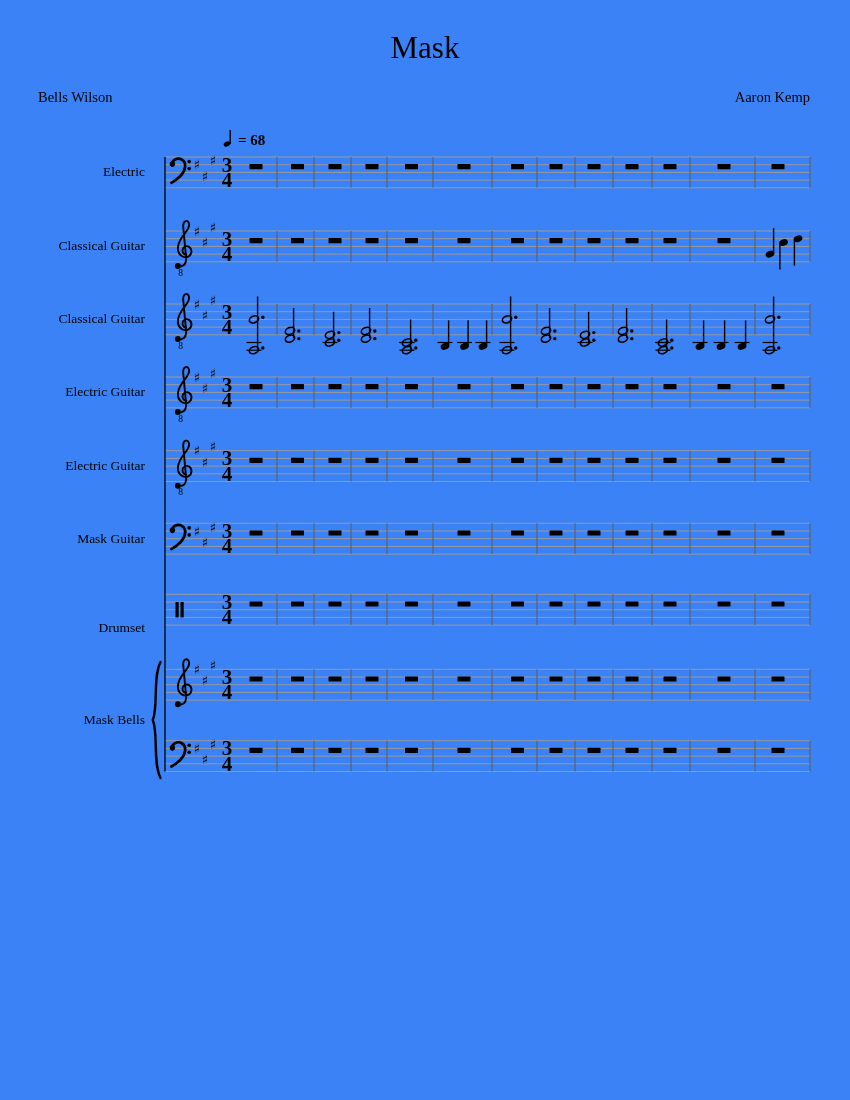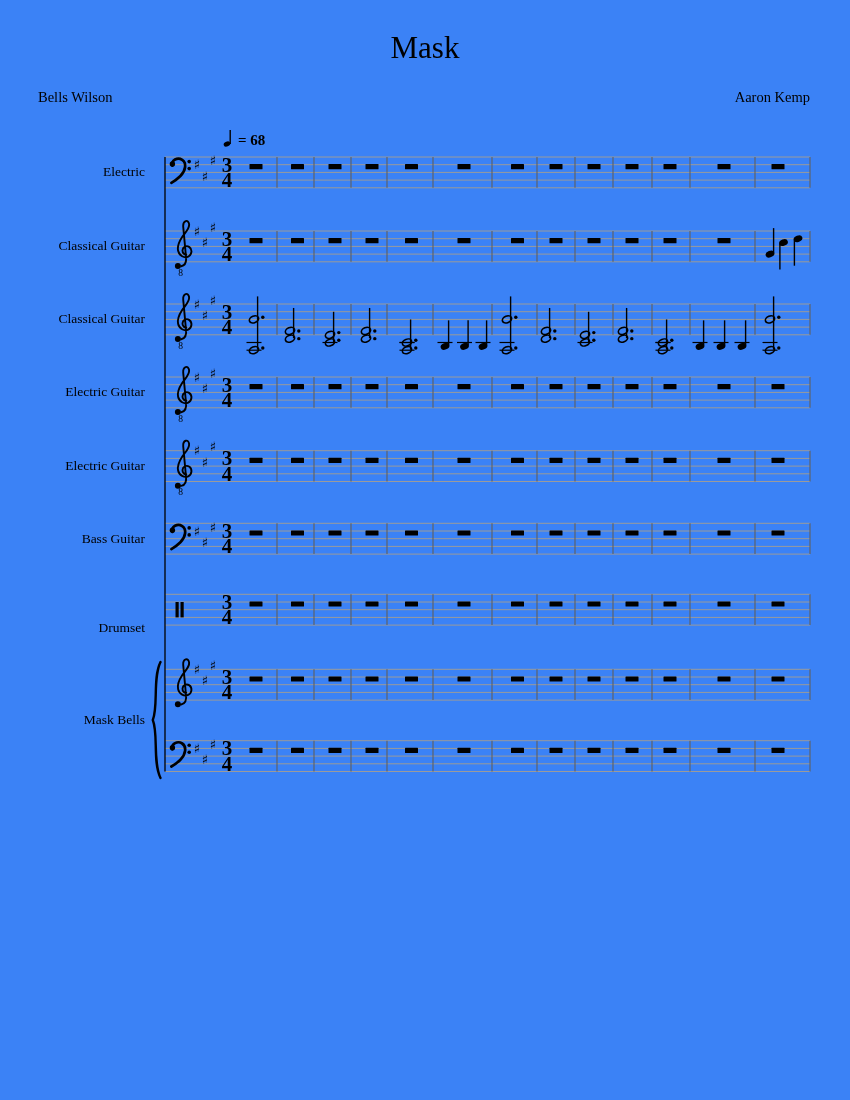--- a/index.html
+++ b/index.html
@@ -36,21 +36,21 @@
     </svg>
     <span class="eq">= 68</span>
   </div>
 
   <div class="ilabels">
       <div class="ilabel" style="top: 163.4px;">Electric</div>
       <div class="ilabel" style="top: 237.4px;">Classical Guitar</div>
       <div class="ilabel" style="top: 310.4px;">Classical Guitar</div>
       <div class="ilabel" style="top: 383.4px;">Electric Guitar</div>
       <div class="ilabel" style="top: 456.9px;">Electric Guitar</div>
-      <div class="ilabel" style="top: 529.7px;">Bass Guitar</div>
+      <div class="ilabel" style="top: 529.7px;">Mask Guitar</div>
       <div class="ilabel" style="top: 619px;">Drumset</div>
       <div class="ilabel" style="top: 711.2px;">Mask Bells</div>
     </div>
 
   <svg class="score" width="850" height="1100">
       <g>
         <line x1="165" x2="810" y1="157" y2="157" stroke="#9b9b9b" stroke-width="1"></line>
         <line x1="165" x2="810" y1="164.7" y2="164.7" stroke="#9b9b9b" stroke-width="1"></line>
         <line x1="165" x2="810" y1="172.4" y2="172.4" stroke="#9b9b9b" stroke-width="1"></line>
         <line x1="165" x2="810" y1="180.1" y2="180.1" stroke="#9b9b9b" stroke-width="1"></line>

